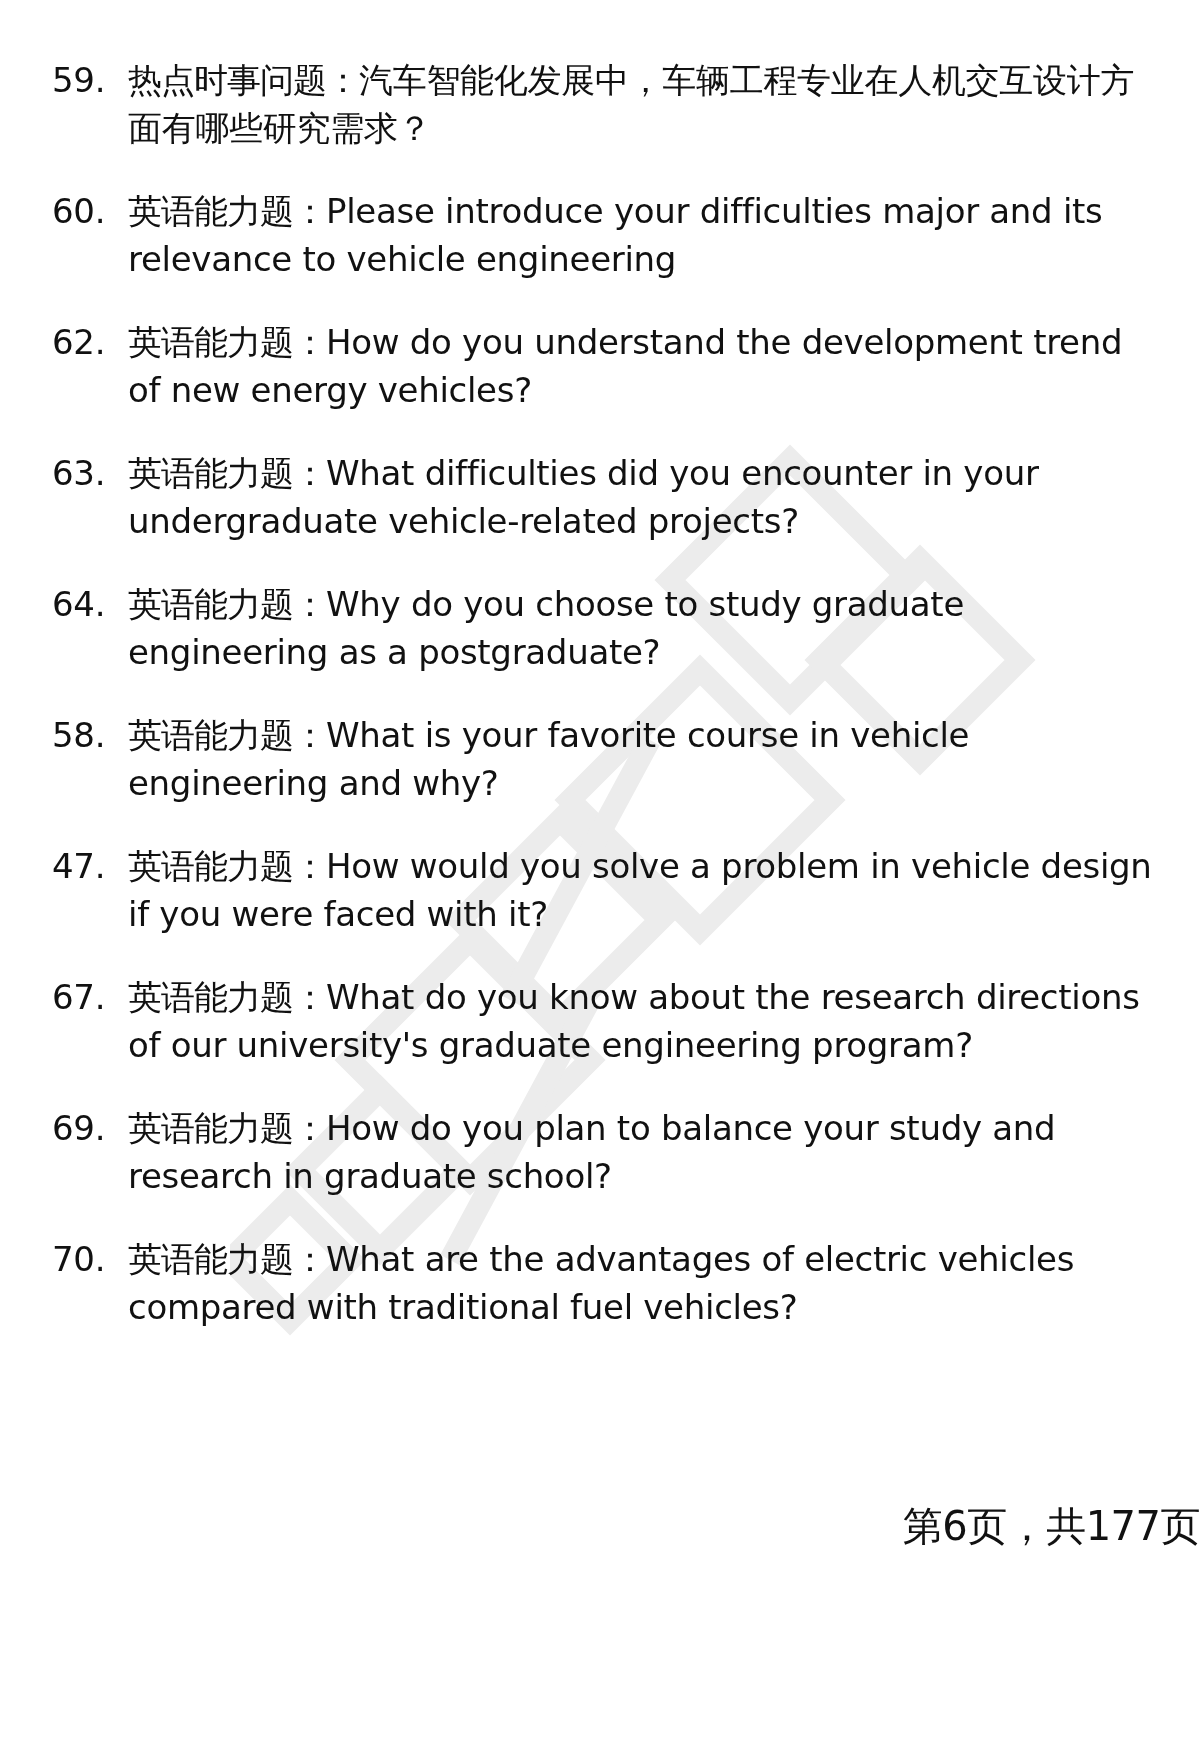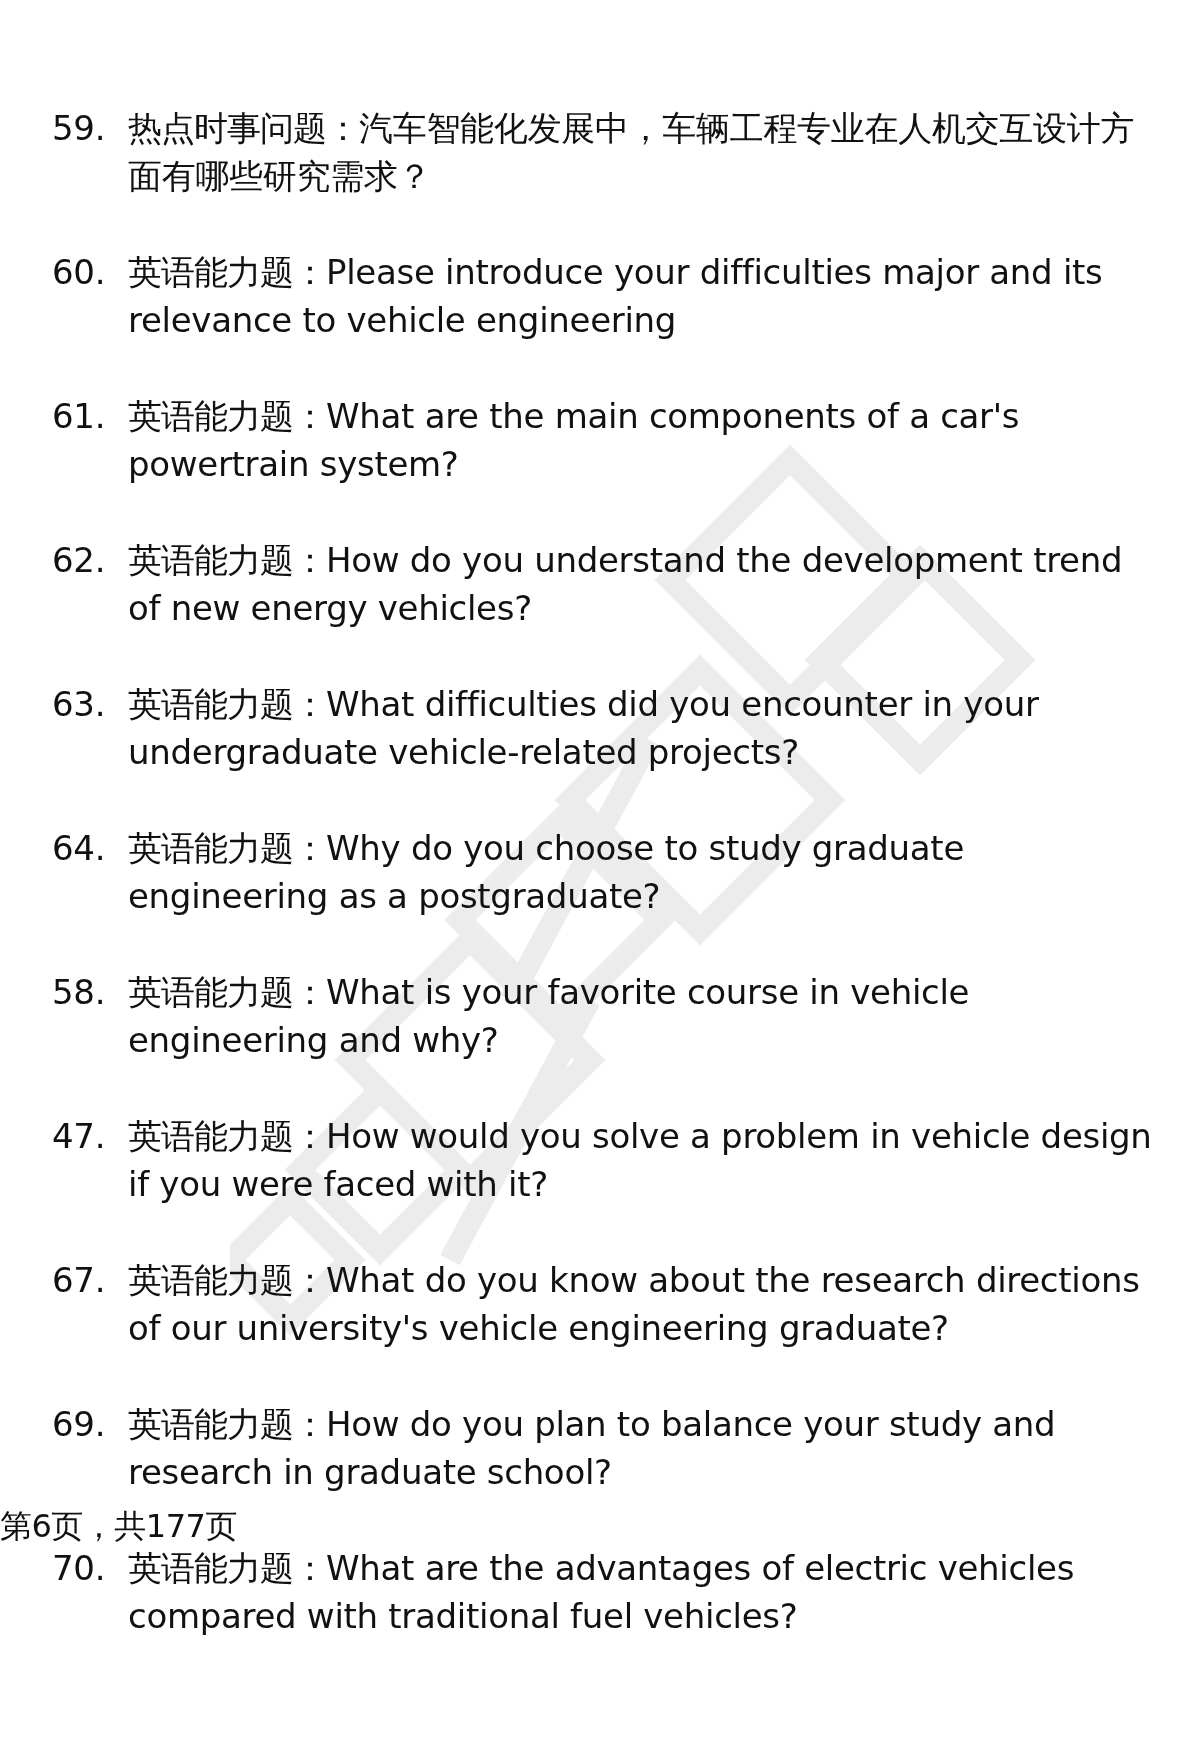--- a/index.html
+++ b/index.html
@@ -35,38 +35,37 @@
       padding: 0;
     }
     .qitem {
       position: relative;
       padding-left: 128px;
       padding-right: 40px;
       font-size: 34px;
       line-height: 48px;
       margin-bottom: 35px;
       letter-spacing: -0.3px;
-      margin-top: 48px;
     }
     .qnum {
       position: absolute;
       left: 52px;
       top: 0;
     }
     .qcat {
       letter-spacing: -1px;
       text-align: right;
     }
     .footer {
       position: absolute;
       left: 0;
       right: 0;
       top: 1504px;
-      text-align: left;
-      font-size: 32px;
+      text-align: right;
+      font-size: 40px;
       line-height: 44px;
       letter-spacing: -0.5px;
     }
   </style>
 </head>
 <body>
 
 <svg class="watermark" viewBox="0 0 820 900" xmlns="http://www.w3.org/2000/svg">
   <g fill="none" stroke="#ececec" stroke-width="22" stroke-linejoin="miter">
     <path d="M560 20 L680 140 L560 260 L440 140 Z"></path>
@@ -82,39 +81,36 @@
 
 <div class="page">
   <ol class="qlist">
     <li class="qitem">
       <span class="qnum">59.</span><span class="qcat">热点时事问题：</span><span class="qtext">汽车智能化发展中，车辆工程专业在人机交互设计方面有哪些研究需求？</span>
     </li>
     <li class="qitem">
       <span class="qnum">60.</span><span class="qcat">英语能力题：</span><span class="qtext">Please introduce your difficulties major and its relevance to vehicle engineering</span>
     </li>
     <li class="qitem">
-      <span class="qnum">61.</span><span class="qcat">英语能力题：</span><span class="qtext">What are the main components of a car's powertrain system?</span>
-    </li>
-    <li class="qitem">
       <span class="qnum">62.</span><span class="qcat">英语能力题：</span><span class="qtext">How do you understand the development trend of new energy vehicles?</span>
     </li>
     <li class="qitem">
       <span class="qnum">63.</span><span class="qcat">英语能力题：</span><span class="qtext">What difficulties did you encounter in your undergraduate vehicle-related projects?</span>
     </li>
     <li class="qitem">
       <span class="qnum">64.</span><span class="qcat">英语能力题：</span><span class="qtext">Why do you choose to study graduate engineering as a postgraduate?</span>
     </li>
     <li class="qitem">
       <span class="qnum">58.</span><span class="qcat">英语能力题：</span><span class="qtext">What is your favorite course in vehicle engineering and why?</span>
     </li>
     <li class="qitem">
       <span class="qnum">47.</span><span class="qcat">英语能力题：</span><span class="qtext">How would you solve a problem in vehicle design if you were faced with it?</span>
     </li>
     <li class="qitem">
-      <span class="qnum">67.</span><span class="qcat">英语能力题：</span><span class="qtext">What do you know about the research directions of our university's vehicle engineering graduate?</span>
+      <span class="qnum">67.</span><span class="qcat">英语能力题：</span><span class="qtext">What do you know about the research directions of our university's graduate engineering program?</span>
     </li>
     <li class="qitem">
       <span class="qnum">69.</span><span class="qcat">英语能力题：</span><span class="qtext">How do you plan to balance your study and research in graduate school?</span>
     </li>
     <li class="qitem">
       <span class="qnum">70.</span><span class="qcat">英语能力题：</span><span class="qtext">What are the advantages of electric vehicles compared with traditional fuel vehicles?</span>
     </li>
   </ol>
 </div>
 

